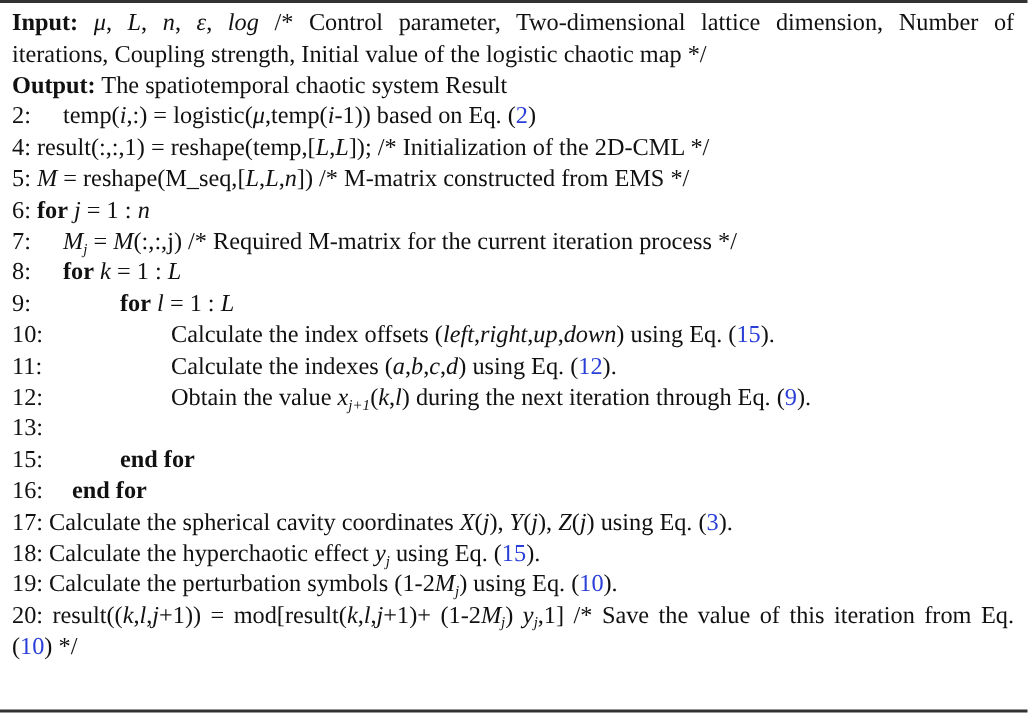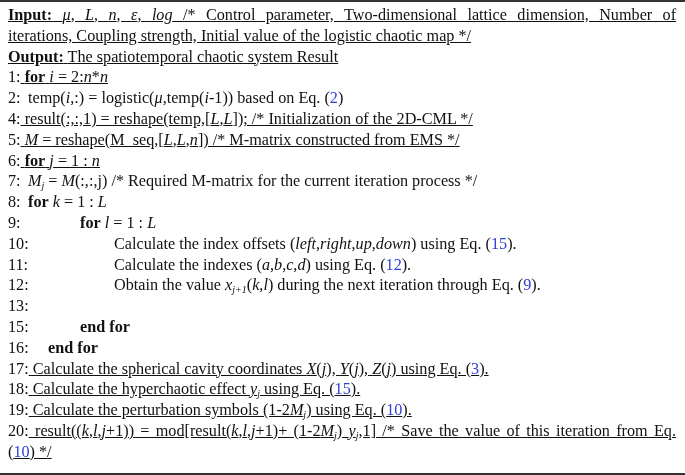--- a/index.html
+++ b/index.html
@@ -7,41 +7,40 @@
   .algo {
     position: absolute; left: 0; top: 0; width: 685px; height: 475px;
     box-sizing: border-box;
     border-top: 2px solid #333;
     border-bottom: 2px solid #333;
     font-family: "Liberation Serif", serif;
     font-size: 16.2px;
     color: #111;
     padding: 3px 9px 0 8px;
   }
-  .line { position: relative; height: 20.8px; line-height: 20.8px; white-space: nowrap; text-decoration: underline; }
+  .line { position: relative; height: 20.8px; line-height: 20.8px; white-space: nowrap; }
   .just { text-align: justify; text-align-last: justify; word-spacing: 0; }
   .num { display: inline-block; }
-  .ind1 { position: absolute; left: 20px; top: 0; }
+  .ind1 { position: absolute; left: 34px; top: 0; }
   .ind2 { position: absolute; left: 72px; top: 0; }
   .ind3 { position: absolute; left: 106px; top: 0; }
   b { font-weight: bold; }
   i { font-style: italic; }
   .ref { color: #2a3fd8; }
   sub { font-size: 10px; vertical-align: -3px; line-height: 0; }
 </style>
 </head>
 <body>
 
 <div class="algo">
 
   <div class="line just"><b>Input:</b> <i>μ</i>, <i>L</i>, <i>n</i>, <i>ε</i>, <i>log</i> <span>/* Control parameter, Two-dimensional lattice dimension, Number of</span></div>
   <div class="line">iterations, Coupling strength, Initial value of the logistic chaotic map */</div>
   <div class="line"><b>Output:</b> <span>The spatiotemporal chaotic system Result</span></div>
 
-  <div class="line"><span class="num">1:</span> <b>for</b> <i>i</i> = 2:<i>n</i>*<i>n</i></div>
 
   <div class="line"><span class="num">2:</span><span class="ind1">temp(<i>i</i>,:) = logistic(<i>μ</i>,temp(<i>i</i>-1)) based on Eq. (<span class="ref">2</span>)</span></div>
 
 
   <div class="line"><span class="num">4:</span> result(:,:,1) = reshape(temp,[<i>L</i>,<i>L</i>]); /* Initialization of the 2D-CML */</div>
 
   <div class="line"><span class="num">5:</span> <i>M</i> = reshape(M_seq,[<i>L</i>,<i>L</i>,<i>n</i>]) /* M-matrix constructed from EMS */</div>
 
   <div class="line"><span class="num">6:</span> <b>for</b> <i>j</i> = 1 : <i>n</i></div>
 

